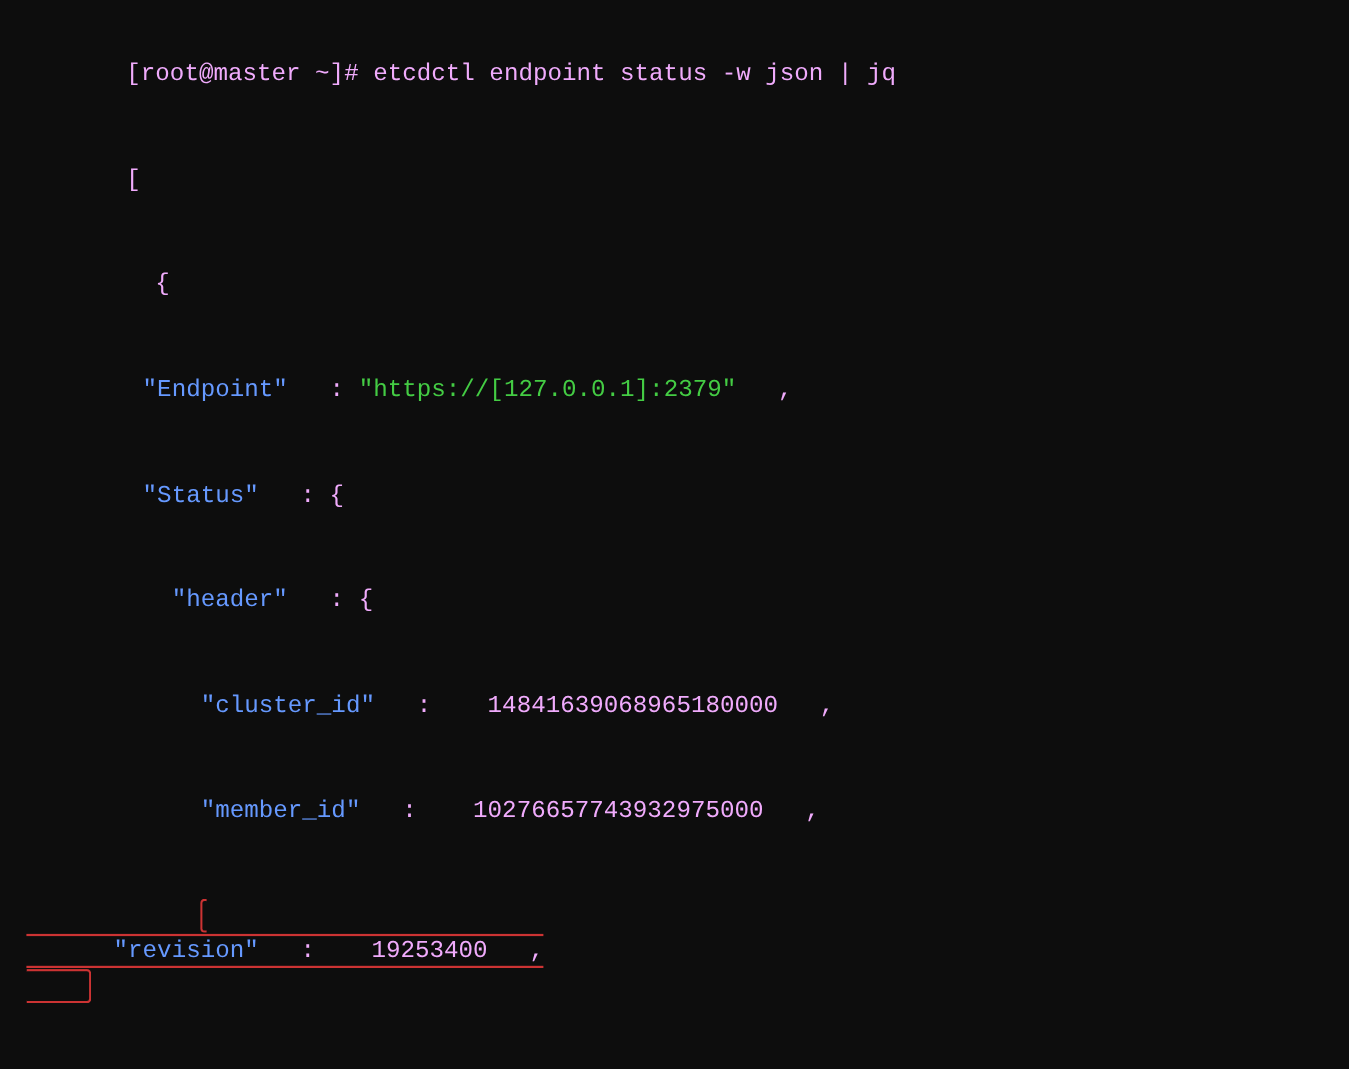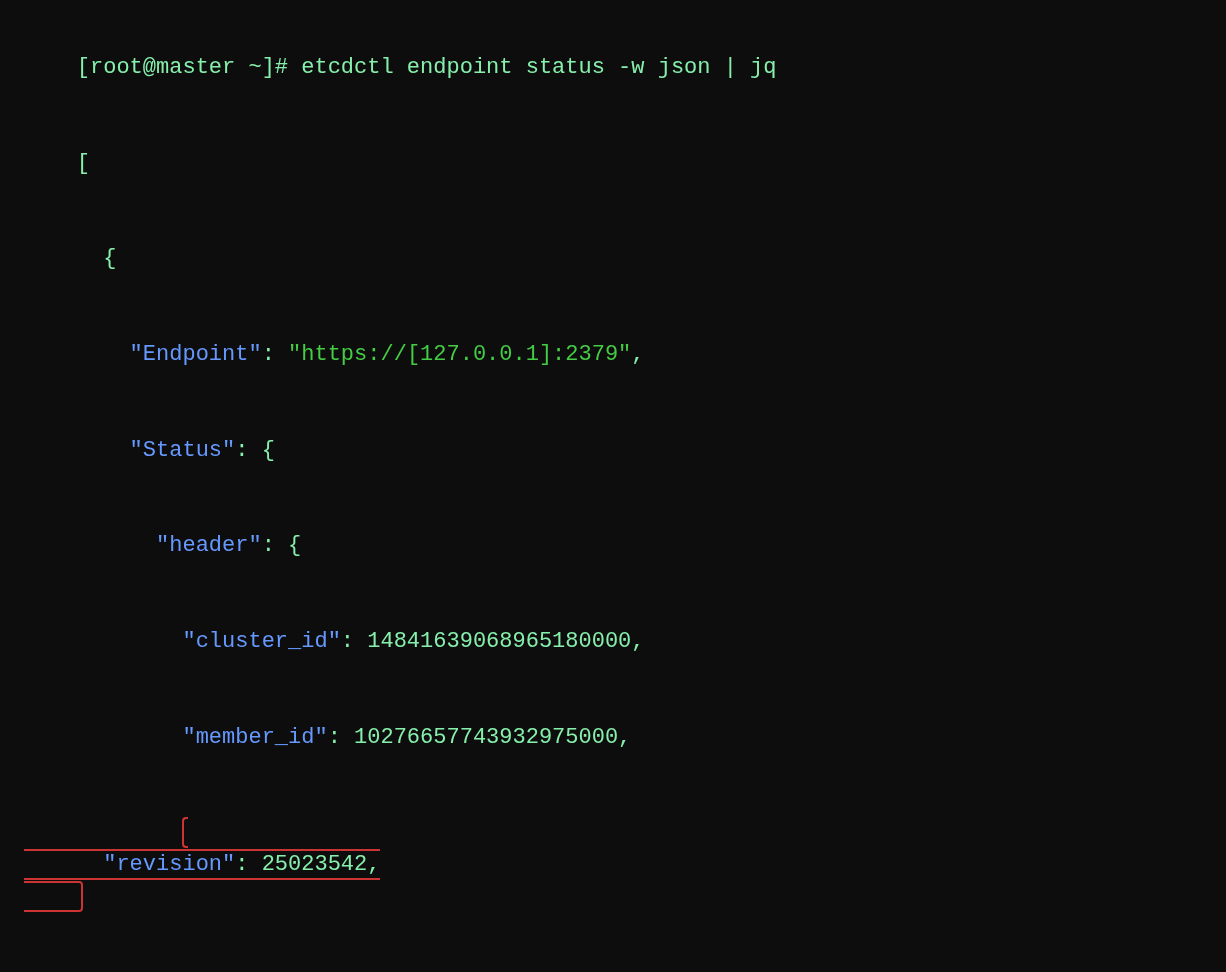--- a/index.html
+++ b/index.html
@@ -21,21 +21,21 @@
 
     .terminal {
       width: 100%;
     }
 
     .line {
       display: block;
       white-space: pre;
     }
 
-    .white { color: #86efac; }
+    .white { color: #f0abfc; margin-left: 38px; }
     .blue { color: #6699ff; }
     .green { color: #44cc44; }
 
     .revision-highlight {
       display: inline;
       border: 2px solid #cc3333;
       border-radius: 4px;
       padding: 1px 4px;
     }
   </style>
@@ -71,21 +71,21 @@
   <span class="line">
     <span class="blue">        "cluster_id"</span><span class="white">: </span><span class="white">14841639068965180000</span><span class="white">,</span>
   </span>
 
   <span class="line">
     <span class="blue">        "member_id"</span><span class="white">: </span><span class="white">10276657743932975000</span><span class="white">,</span>
   </span>
 
   <span class="line">
     <span style="display:inline;">        </span><span class="revision-highlight">
-      <span class="blue">"revision"</span><span class="white">: </span><span class="white">25023542</span><span class="white">,</span>
+      <span class="blue">"revision"</span><span class="white">: </span><span class="white">19253400</span><span class="white">,</span>
     </span>
   </span>
 
   <span class="line">
     
   </span>
 
 </div>
 
 </body></html>

